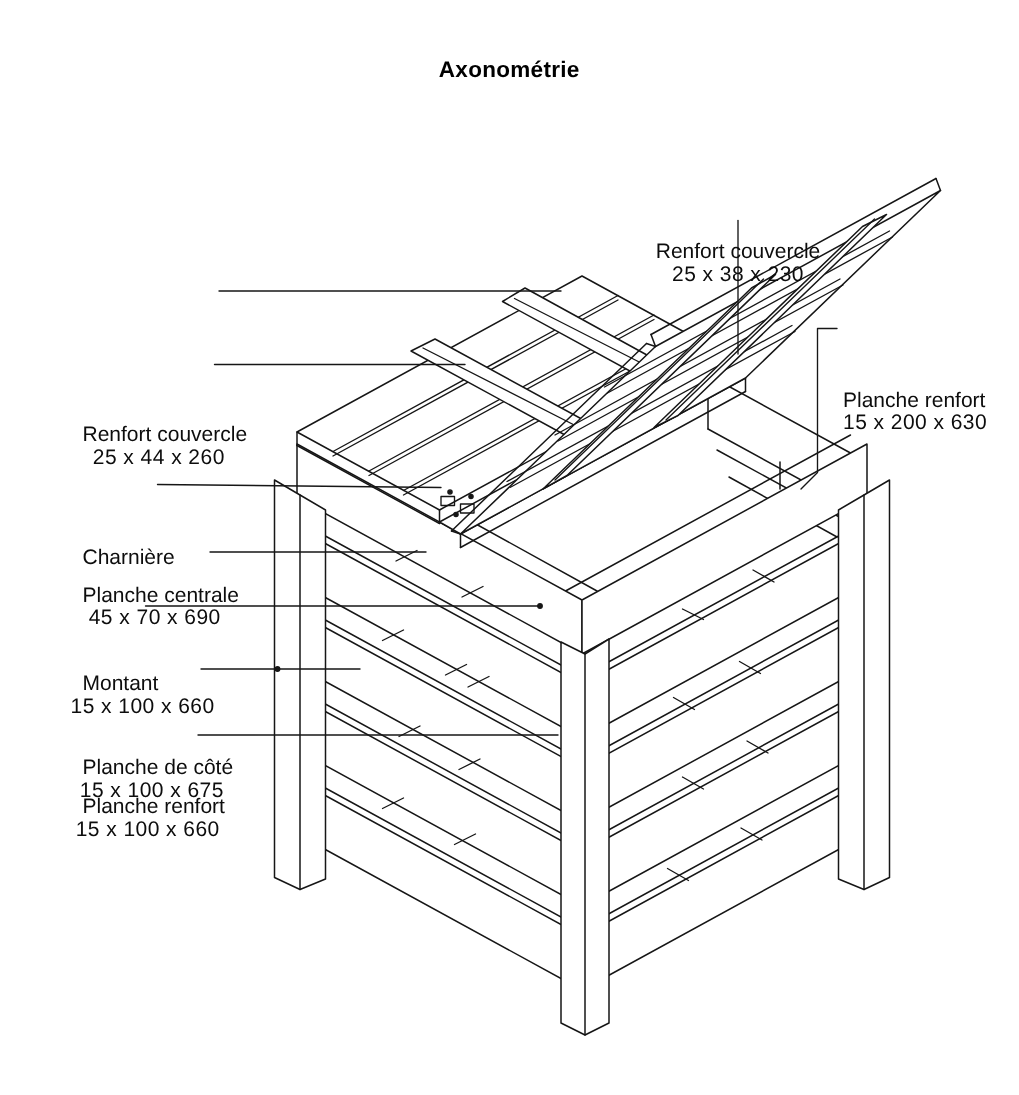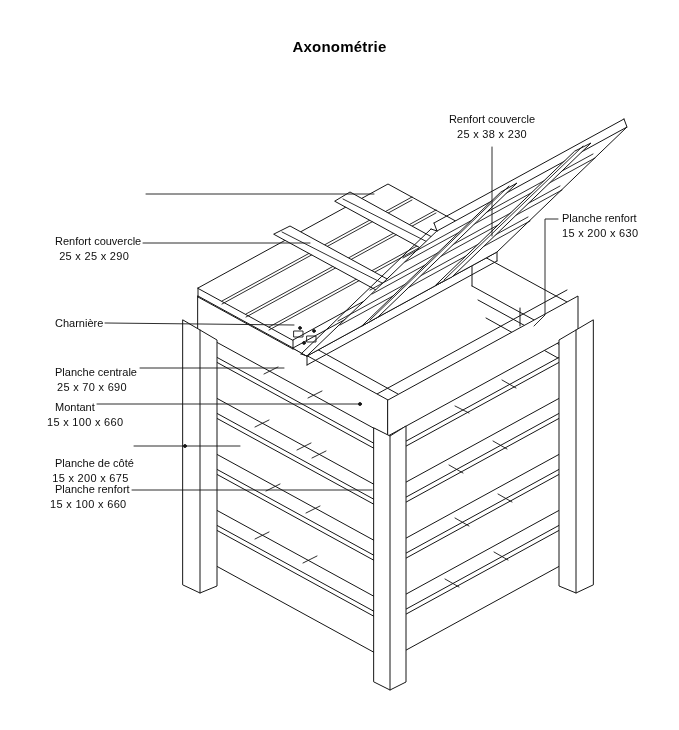--- a/index.html
+++ b/index.html
@@ -1,21 +1,21 @@
 <!DOCTYPE html>
 <html><head>
 <meta charset="utf-8">
 <style>
   html,body{margin:0;padding:0;background:#fff;}
   .canvas{position:relative;width:679px;height:730px;background:#ffffff;overflow:hidden;
           font-family:"Liberation Sans",sans-serif;color:#0d0d0d;}
   .title{position:absolute;top:38px;left:0;width:100%;text-align:center;
          font-size:15px;font-weight:bold;letter-spacing:.2px;color:#000;}
   .drawing{position:absolute;top:0;left:0;width:679px;height:730px;}
-  .lbl{position:absolute;font-size:11px;line-height:15px;white-space:nowrap;color:#0d0d0d;}
+  .lbl{position:absolute;font-size:14px;line-height:15px;white-space:nowrap;color:#0d0d0d;margin-top:48px;}
   .lbl .name{display:block;margin-left:8px;}
   .lbl .dims{display:block;letter-spacing:.3px;text-align:center;}
   .lbl.centered{text-align:center;transform:translateX(-50%);}
   .lbl.centered .name{margin-left:0;}
   .lbl.plain .name{margin-left:0;}
 </style>
 </head>
 <body>
 
 <div class="canvas">
@@ -159,36 +159,36 @@
       <line x1="134" y1="446" x2="240" y2="446"></line>
       <circle cx="185" cy="446" r="1.5" fill="#161616"></circle>
       <line x1="492" y1="147" x2="492" y2="236"></line>
       <line x1="132" y1="490" x2="372" y2="490"></line>
       <polyline points="558,219 545,219 545,315 534,326"></polyline>
     </g>
   </svg>
 
   <div class="lbl" style="left:47px;top:234px">
     <span class="name">Renfort couvercle</span>
-    <span class="dims">25 x 25 x 290</span>
+    <span class="dims">25 x 44 x 260</span>
   </div>
   <div class="lbl" style="left:55px;top:316px">
     <span>Charnière</span>
   </div>
-  <div class="lbl" style="left:47px;top:365px">
+  <div class="lbl" style="left:47px;top:341px">
     <span class="name">Planche centrale</span>
-    <span class="dims">25 x 70 x 690</span>
+    <span class="dims">45 x 70 x 690</span>
   </div>
   <div class="lbl" style="left:47px;top:400px">
     <span class="name">Montant</span>
     <span class="dims">15 x 100 x 660</span>
   </div>
   <div class="lbl" style="left:47px;top:456px">
     <span class="name">Planche de côté</span>
-    <span class="dims">15 x 200 x 675</span>
+    <span class="dims">15 x 100 x 675</span>
   </div>
   <div class="lbl" style="left:47px;top:482px">
     <span class="name">Planche renfort</span>
     <span class="dims">15 x 100 x 660</span>
   </div>
 
   <div class="lbl centered" style="left:492px;top:112px">
     <span class="name">Renfort couvercle</span>
     <span class="dims">25 x 38 x 230</span>
   </div>

